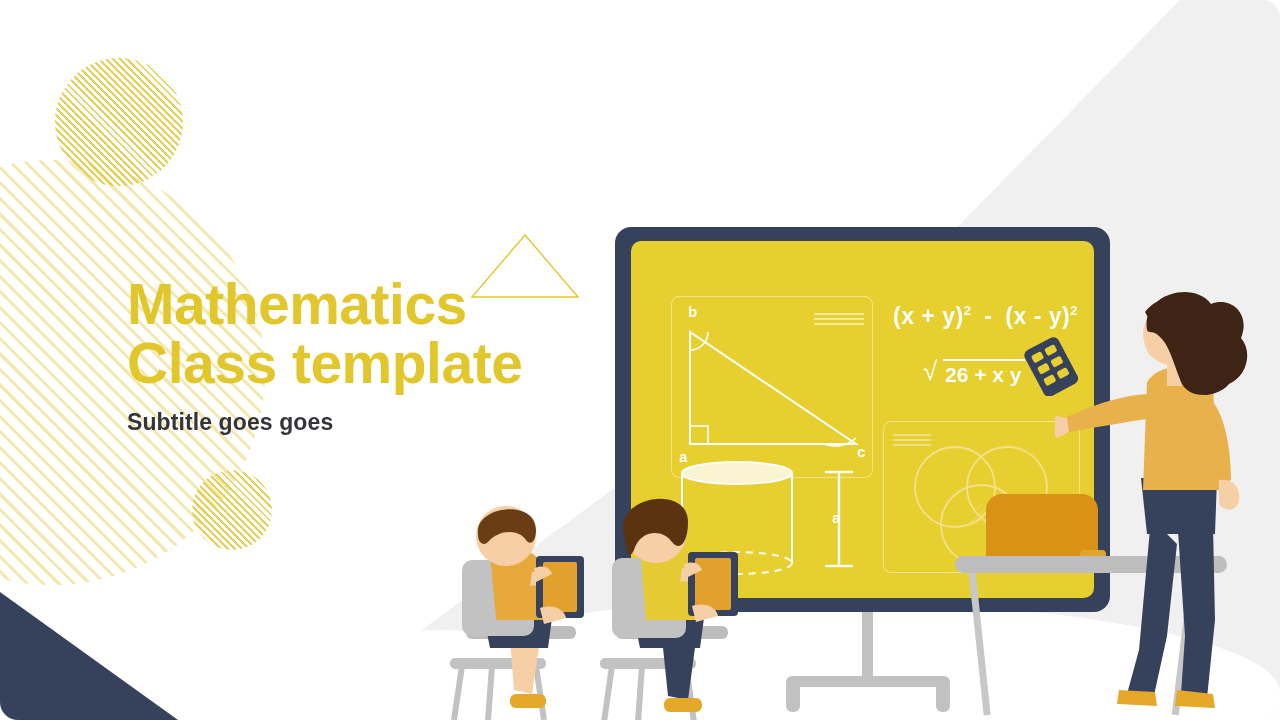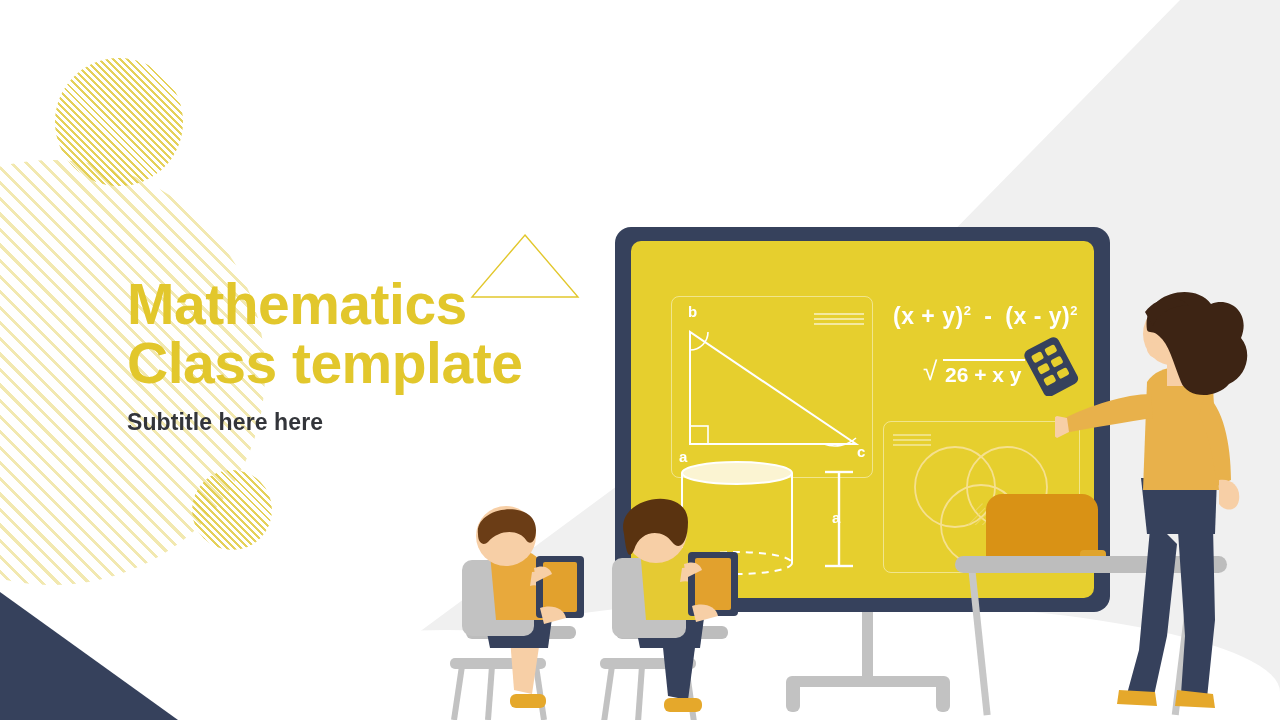--- a/index.html
+++ b/index.html
@@ -2,21 +2,21 @@
 <html><head>
 <meta charset="utf-8">
 <style>
   html,body{margin:0;padding:0;}
   body{
     width:1280px;height:720px;overflow:hidden;
     background:#ffffff;
     font-family:"Liberation Sans", sans-serif;
     position:relative;
   }
-  #slide{position:absolute;inset:0;width:1280px;height:720px;overflow:hidden;background:#ffffff;}
+  #slide{position:absolute;inset:0;width:1280px;height:720px;overflow:hidden;background:#ffffff;border-radius:18px;}
 
   
   .bg-grey-diag{
     position:absolute;top:0;left:0;width:1280px;height:720px;
     background:#f0f0f0;
     clip-path:polygon(1180px 0, 1280px 0, 1280px 720px, 300px 720px, 930px 255px);
   }
   .bg-navy-corner{
     position:absolute;left:0;top:0;width:1280px;height:720px;
     background:#36415c;
@@ -131,21 +131,21 @@
 
   <div class="tri-outline">
     <svg width="120" height="80" viewBox="0 0 120 80">
       <polygon points="57,2 110,64 4,64" fill="none" stroke="#e2c72c" stroke-width="1.4"></polygon>
     </svg>
   </div>
 
   <div id="title-block">
     <div class="title-line">Mathematics</div>
     <div class="title-line">Class template</div>
-    <div id="subtitle">Subtitle here here</div>
+    <div id="subtitle">Subtitle goes goes</div>
   </div>
 
   <div id="board-stand-post"></div>
   <div id="board-stand-base"></div>
   <div id="board-stand-foot-l"></div>
   <div id="board-stand-foot-r"></div>
 
   <div id="board">
     <div id="board-screen">
 

